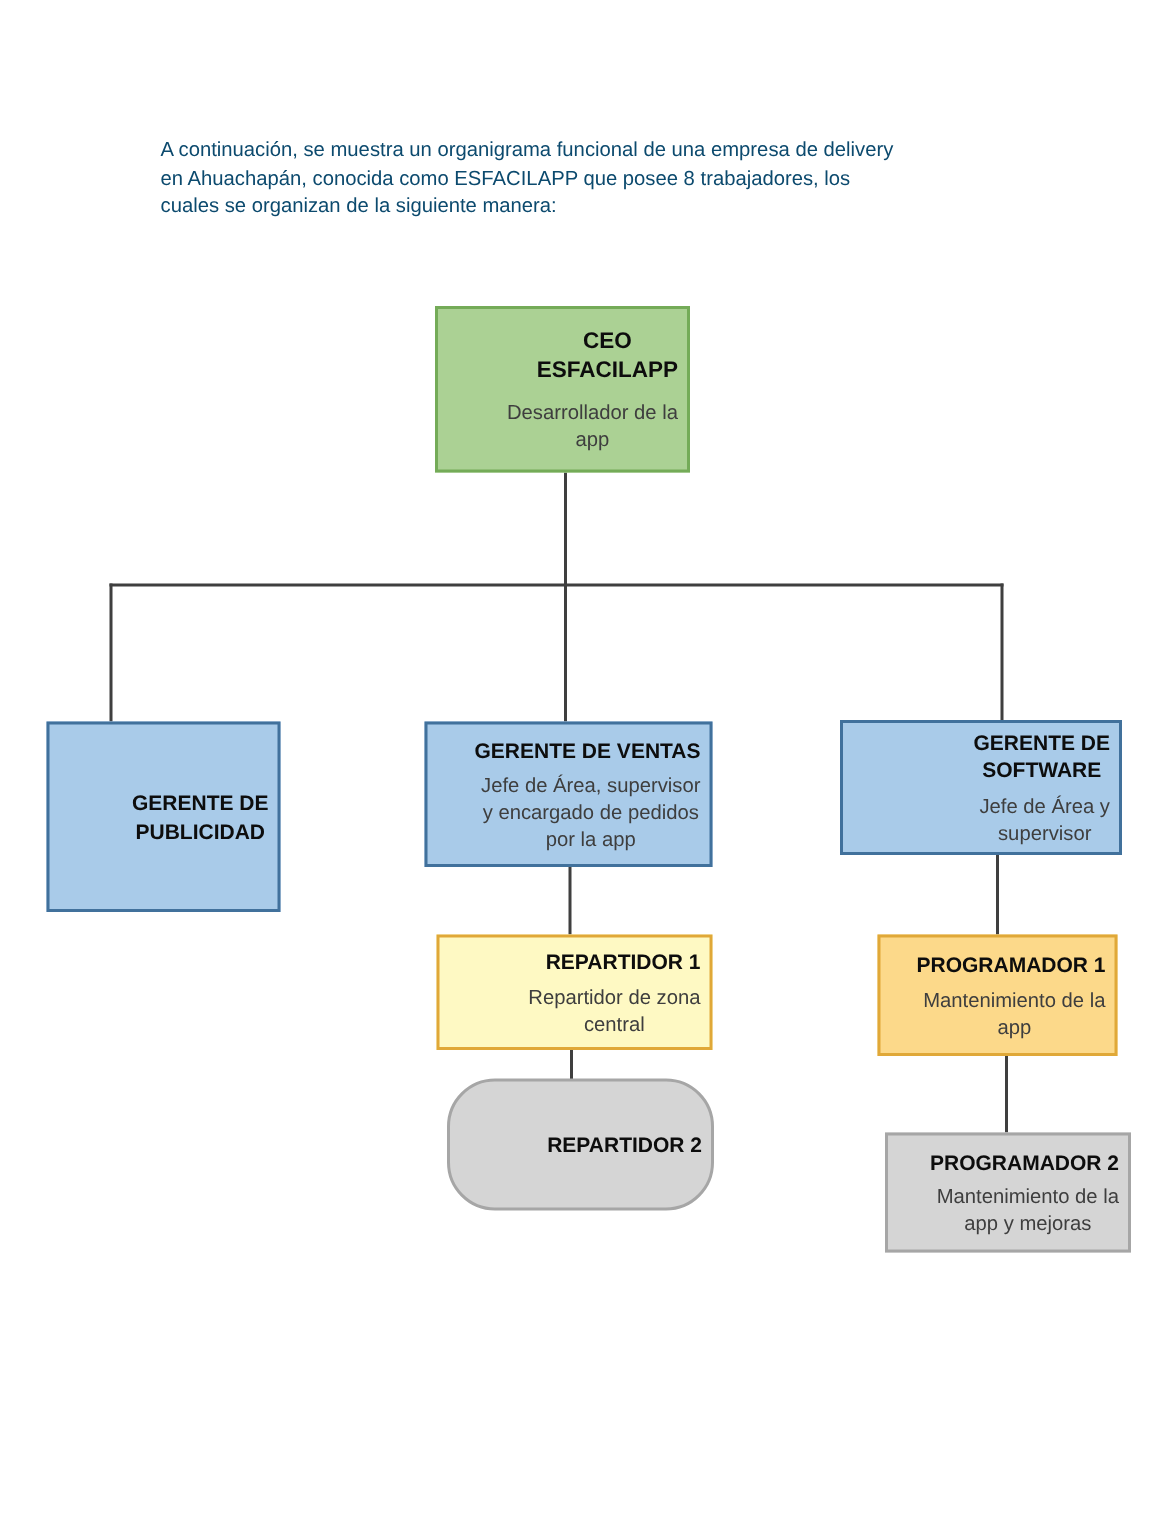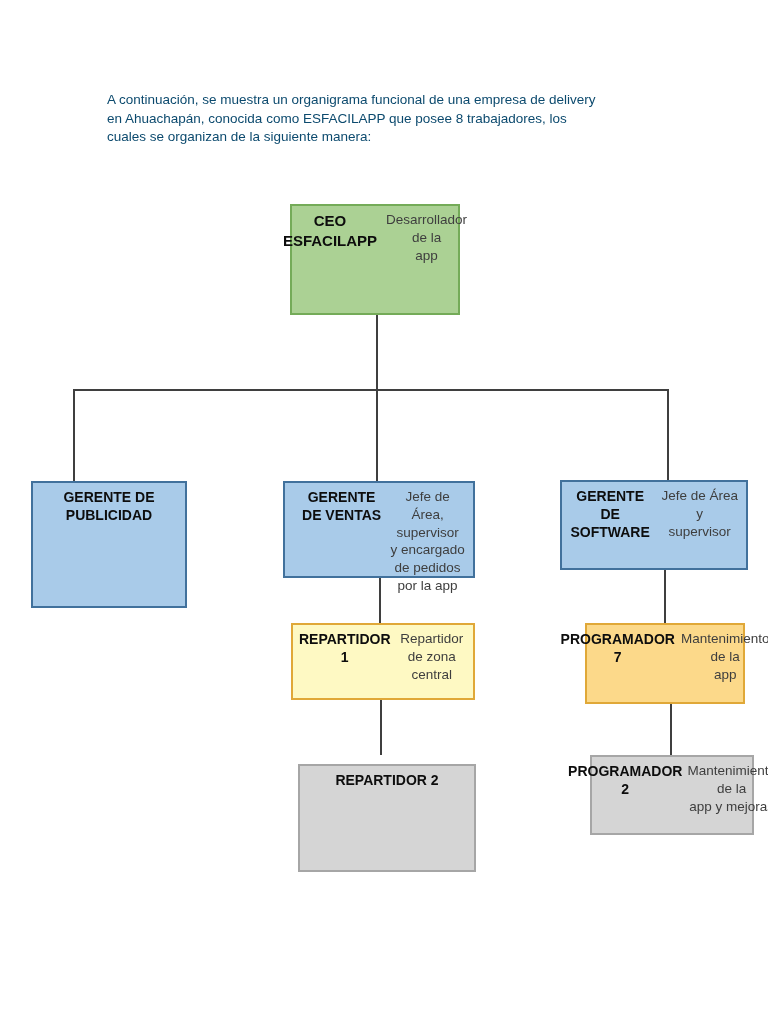--- a/index.html
+++ b/index.html
@@ -23,22 +23,22 @@
     line-height: 18.5px;
     color: #0c4a6e;
     white-space: pre-line;
   }
   .chart { position: absolute; left: 0; top: 0; width: 768px; height: 1024px; }
   .line { position: absolute; background: #3f3f3f; }
   .node {
     position: absolute;
     border: 2px solid;
     display: flex;
-    flex-direction: row;
-    align-items: flex-start;
+    flex-direction: column;
+    align-items: flex-end;
     justify-content: center;
     gap: 9px;
     padding: 5px 6px;
     text-align: center;
   }
   .node-title {
     font-weight: bold;
     font-size: 14px;
     line-height: 1.3;
     color: #0d0d0d;
@@ -98,26 +98,26 @@
 supervisor</div>
     </div>
 
     <div class="node" style="left: 291px; top: 623px; width: 184px; height: 77px; gap: 6px; background: #fef9c3; border-color: rgb(224, 168, 56);">
       <div class="node-title">REPARTIDOR 1</div>
       <div class="node-subtitle">Repartidor de zona
 central</div>
     </div>
 
     <div class="node" style="left: 585px; top: 623px; width: 160px; height: 81px; gap: 6px; background: rgb(252, 217, 138); border-color: rgb(224, 168, 56);">
-      <div class="node-title">PROGRAMADOR 7</div>
+      <div class="node-title">PROGRAMADOR 1</div>
       <div class="node-subtitle">Mantenimiento de la
 app</div>
     </div>
 
-    <div class="node" style="left: 298px; top: 764px; width: 178px; height: 108px; gap: 7px; background: rgb(213, 213, 213); border-color: rgb(166, 166, 166);">
+    <div class="node" style="left: 298px; top: 719px; width: 178px; height: 88px; gap: 7px; background: rgb(213, 213, 213); border-color: rgb(166, 166, 166); border-radius: 32px;">
       <div class="node-title">REPARTIDOR 2</div>
     </div>
 
     <div class="node" style="left: 590px; top: 755px; width: 164px; height: 80px; gap: 5px; background: rgb(213, 213, 213); border-color: rgb(166, 166, 166);">
       <div class="node-title">PROGRAMADOR 2</div>
       <div class="node-subtitle">Mantenimiento de la
 app y mejoras</div>
     </div>
 
   </div>

